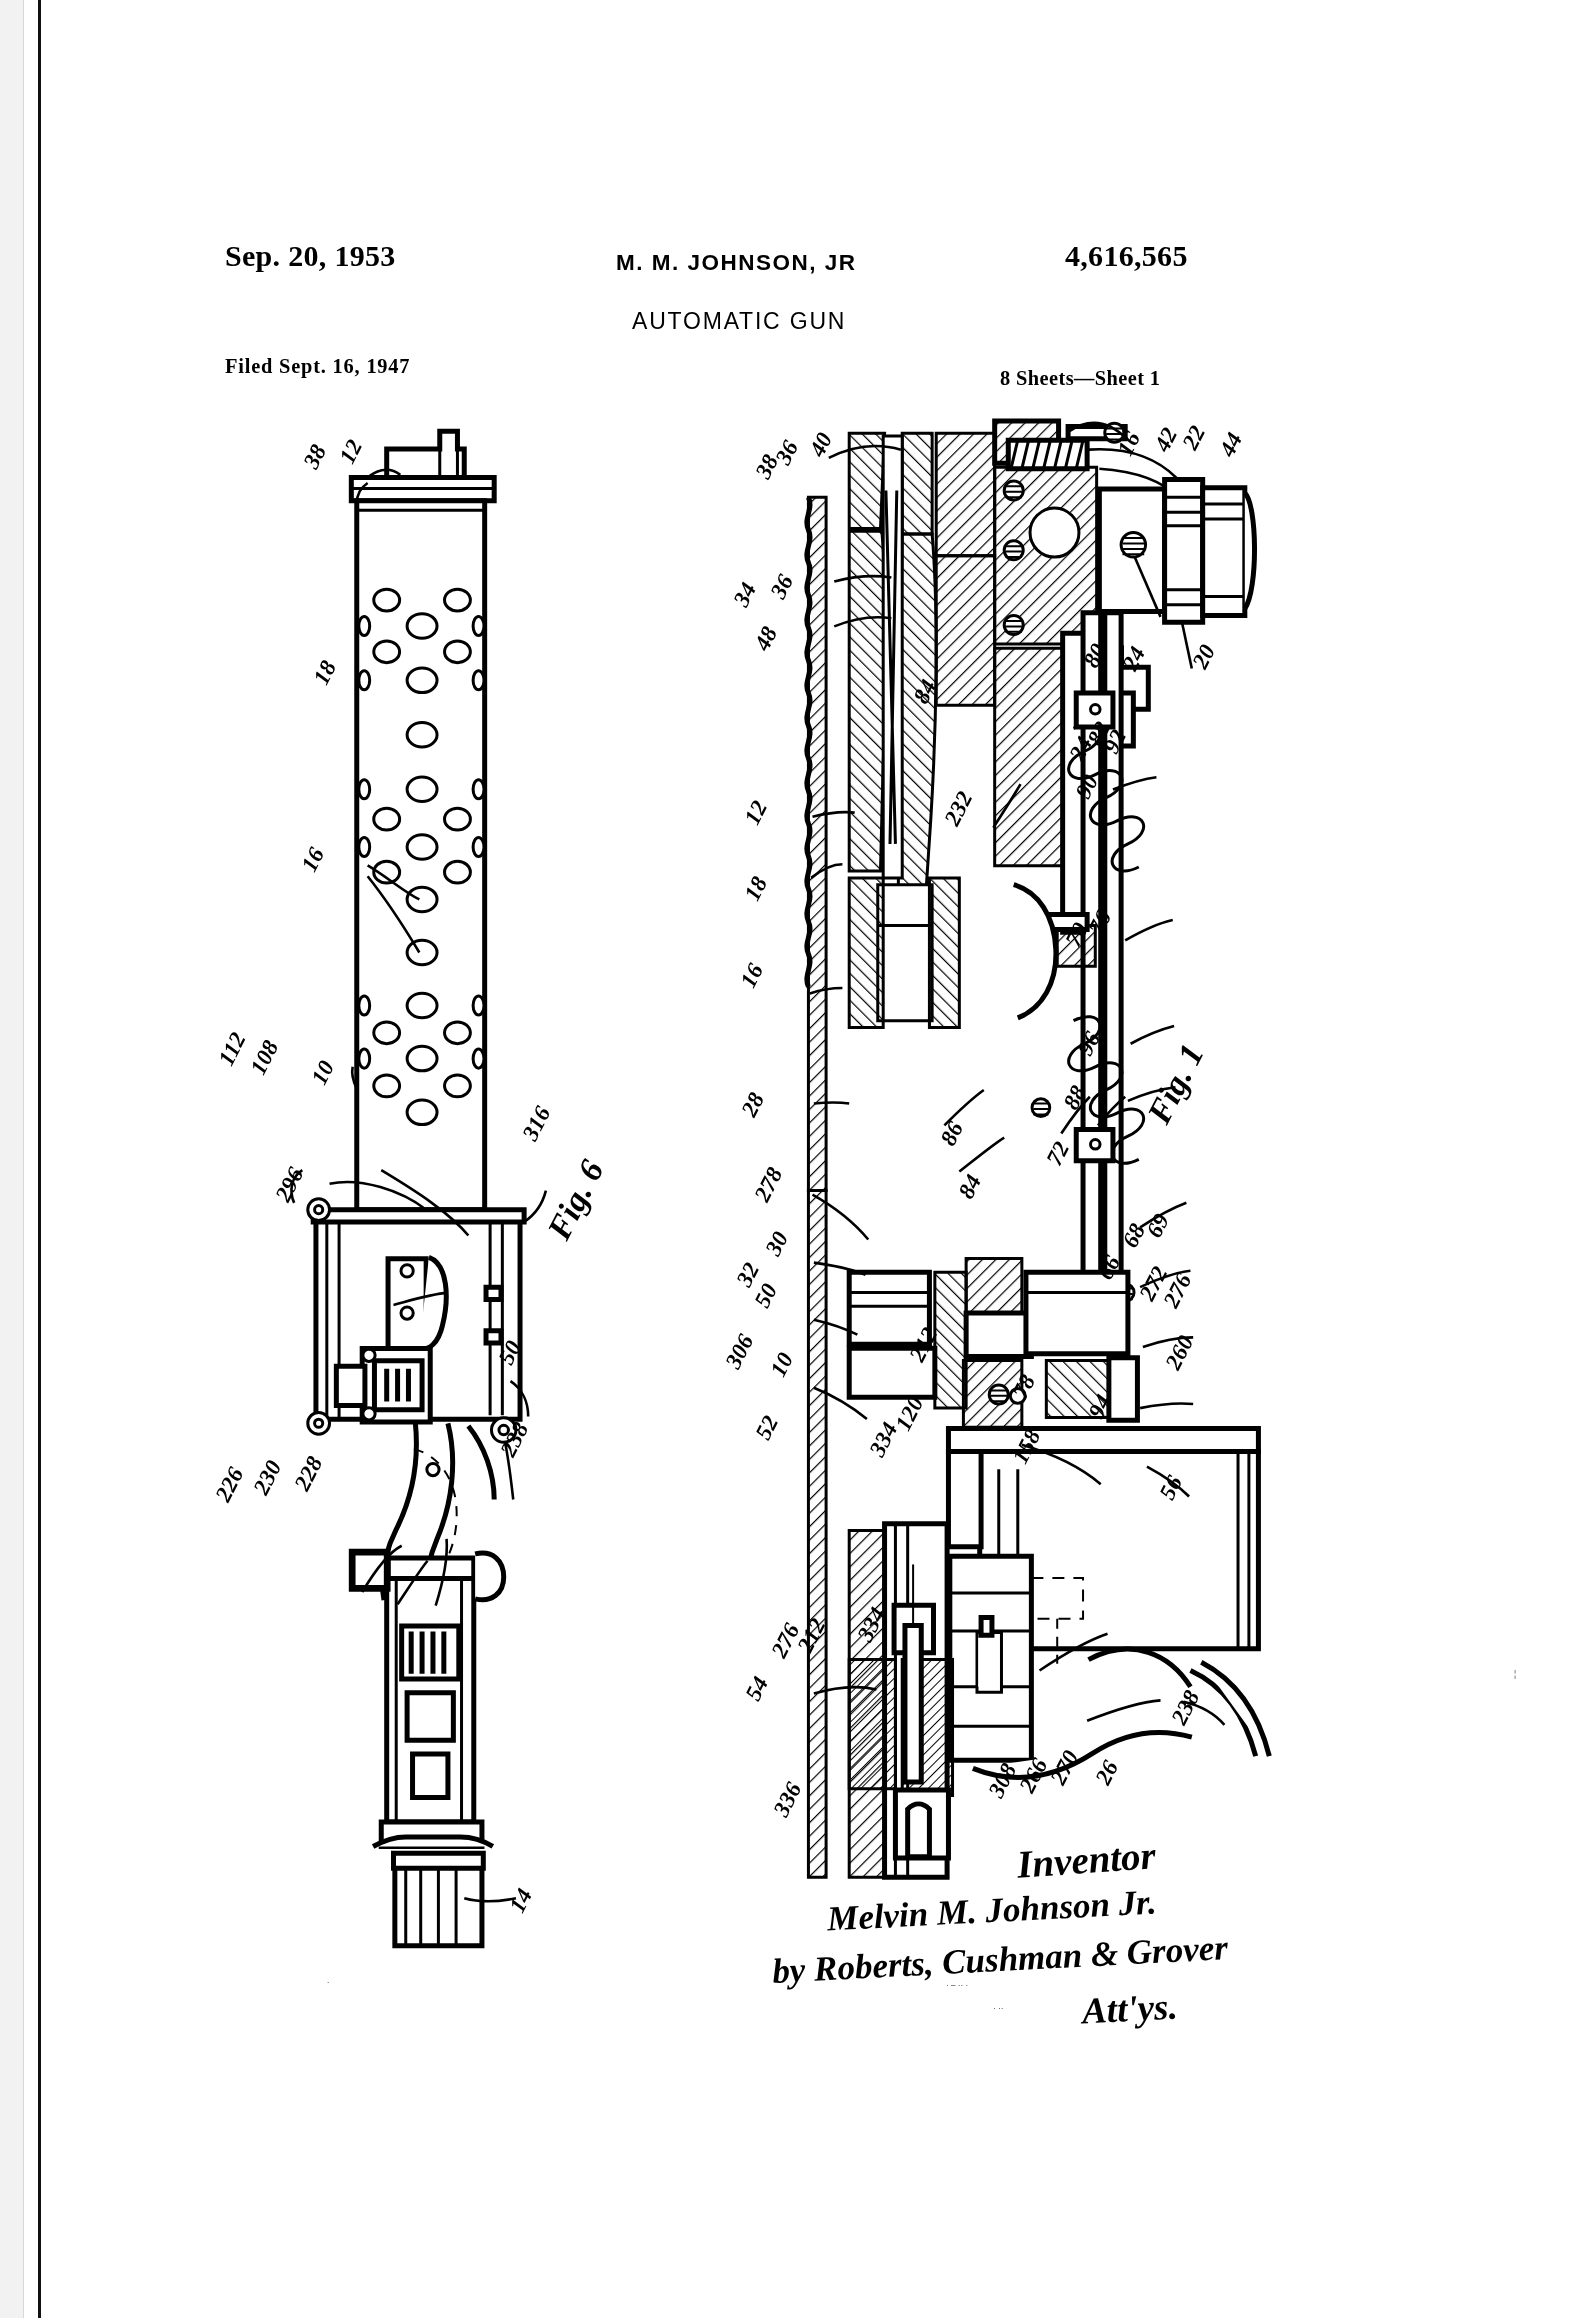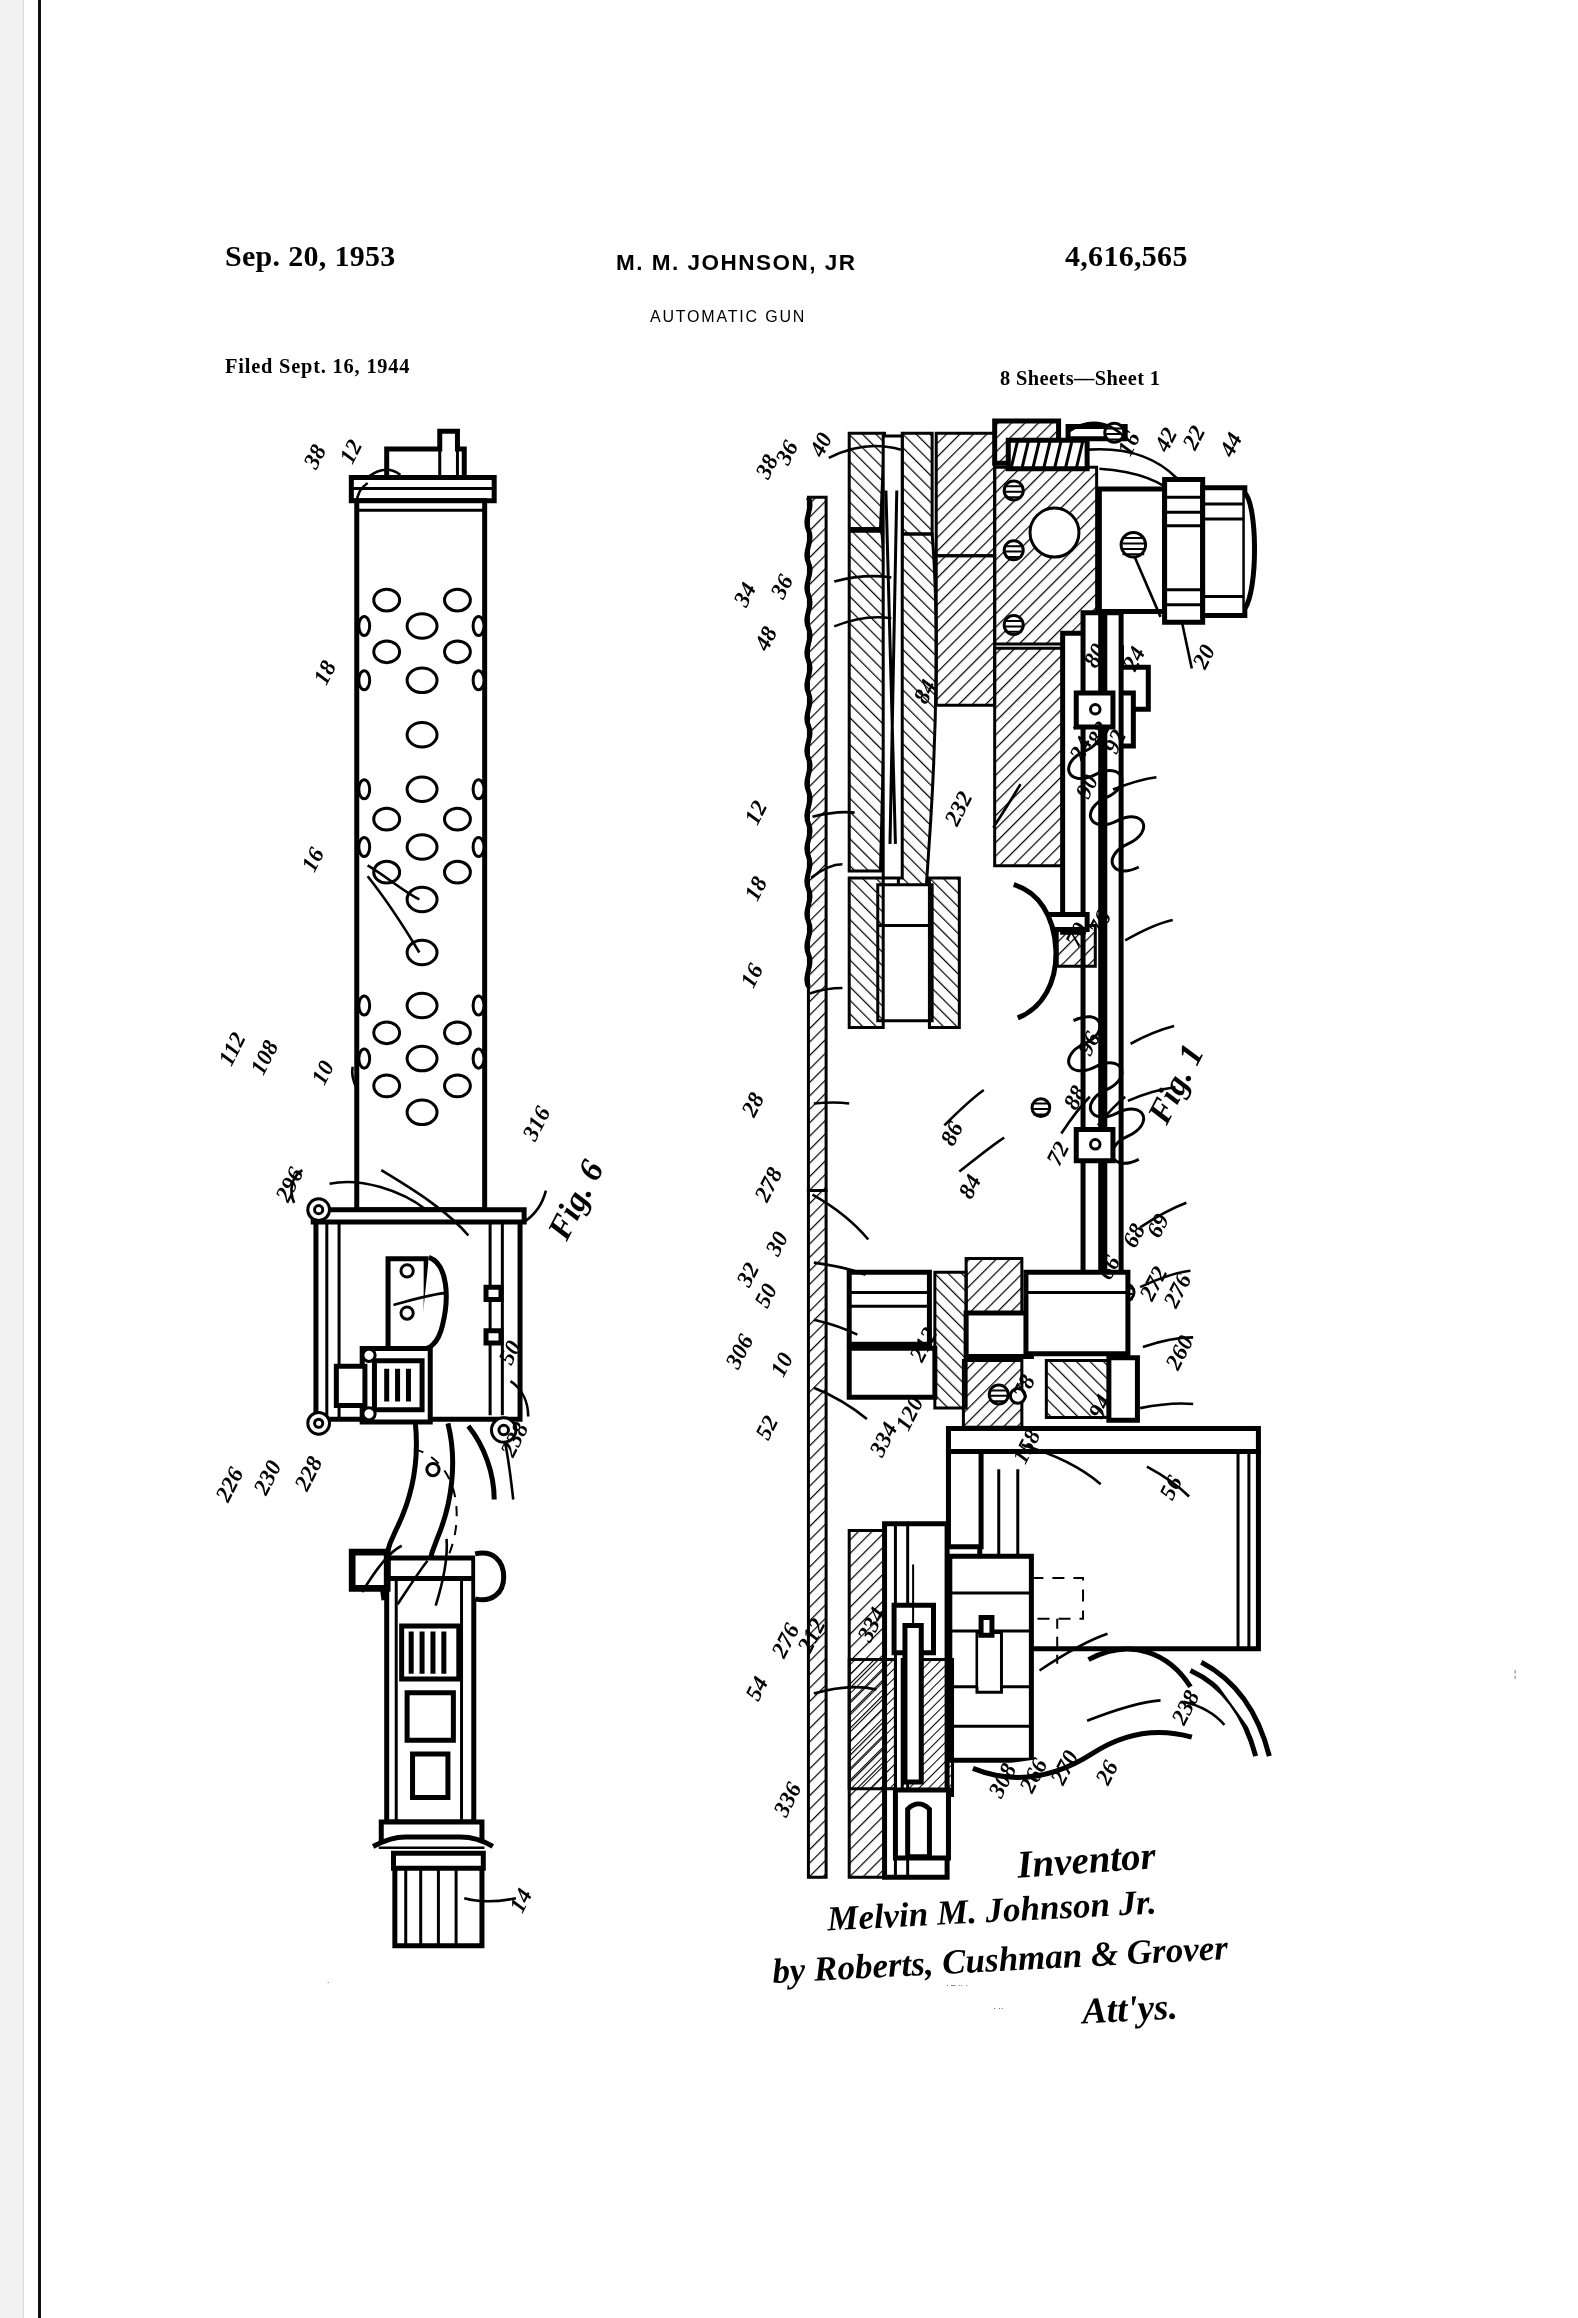--- a/index.html
+++ b/index.html
@@ -14,21 +14,21 @@
   .scan-edge{position:absolute;left:0;top:0;width:23px;height:2319px;background:#f2f2f2;border-right:1.4px solid #d8d8d8;}
   .scan-edge-dark{position:absolute;left:38px;top:0;width:2.7px;height:2319px;background:#111;}
 
   
   .hdr{position:absolute;color:#000;white-space:nowrap;}
   .hdr-date{left:225px;top:239px;font-size:30px;font-weight:bold;letter-spacing:0.3px;
             font-family:"Liberation Serif",serif;}
   .hdr-inventor{left:616px;top:250px;font-size:22.5px;font-weight:bold;letter-spacing:1.5px;}
   .hdr-patno{left:1065px;top:239px;font-size:30px;font-weight:bold;letter-spacing:0.3px;
              font-family:"Liberation Serif",serif;}
-  .hdr-title{left:650px;top:308px;font-size:16px;letter-spacing:1.8px;}
+  .hdr-title{left:632px;top:308px;font-size:23px;letter-spacing:1.8px;}
   .hdr-filed{left:225px;top:355px;font-size:20.4px;letter-spacing:0.8px;
              font-family:"Liberation Serif",serif;font-weight:600;}
   .hdr-sheets{left:1000px;top:367px;font-size:20.4px;letter-spacing:0.4px;
               font-family:"Liberation Serif",serif;font-weight:600;}
 
   
   svg.fig{position:absolute;overflow:visible;}
   svg.fig *{vector-effect:non-scaling-stroke;}
   .ln{fill:none;stroke:#000;stroke-width:3;}
   .ln2{fill:none;stroke:#000;stroke-width:5;}
@@ -68,21 +68,21 @@
 
 <div id="page">
 
   <div class="scan-edge"></div>
   <div class="scan-edge-dark"></div>
 
   <div class="hdr hdr-date">Sep. 20, 1953</div>
   <div class="hdr hdr-inventor">M. M. JOHNSON, JR</div>
   <div class="hdr hdr-patno">4,616,565</div>
   <div class="hdr hdr-title">AUTOMATIC GUN</div>
-  <div class="hdr hdr-filed">Filed Sept. 16, 1944</div>
+  <div class="hdr hdr-filed">Filed Sept. 16, 1947</div>
   <div class="hdr hdr-sheets">8 Sheets—Sheet 1</div>
 
   <svg class="fig" style="left:286px;top:408px;" width="381" height="1538" viewBox="0 0 560 2260">
 
     <g>
       <path class="wh2" d="M148 60 h78 v-26 h26 v26 h10 v42 h-114 z"></path>
       <path class="ln" d="M226 34 v68 M252 34 v68"></path>
       <path class="wh2" d="M96 102 h210 v34 h-210 z"></path>
       <path class="ln" d="M96 118 h210"></path>
     </g>

